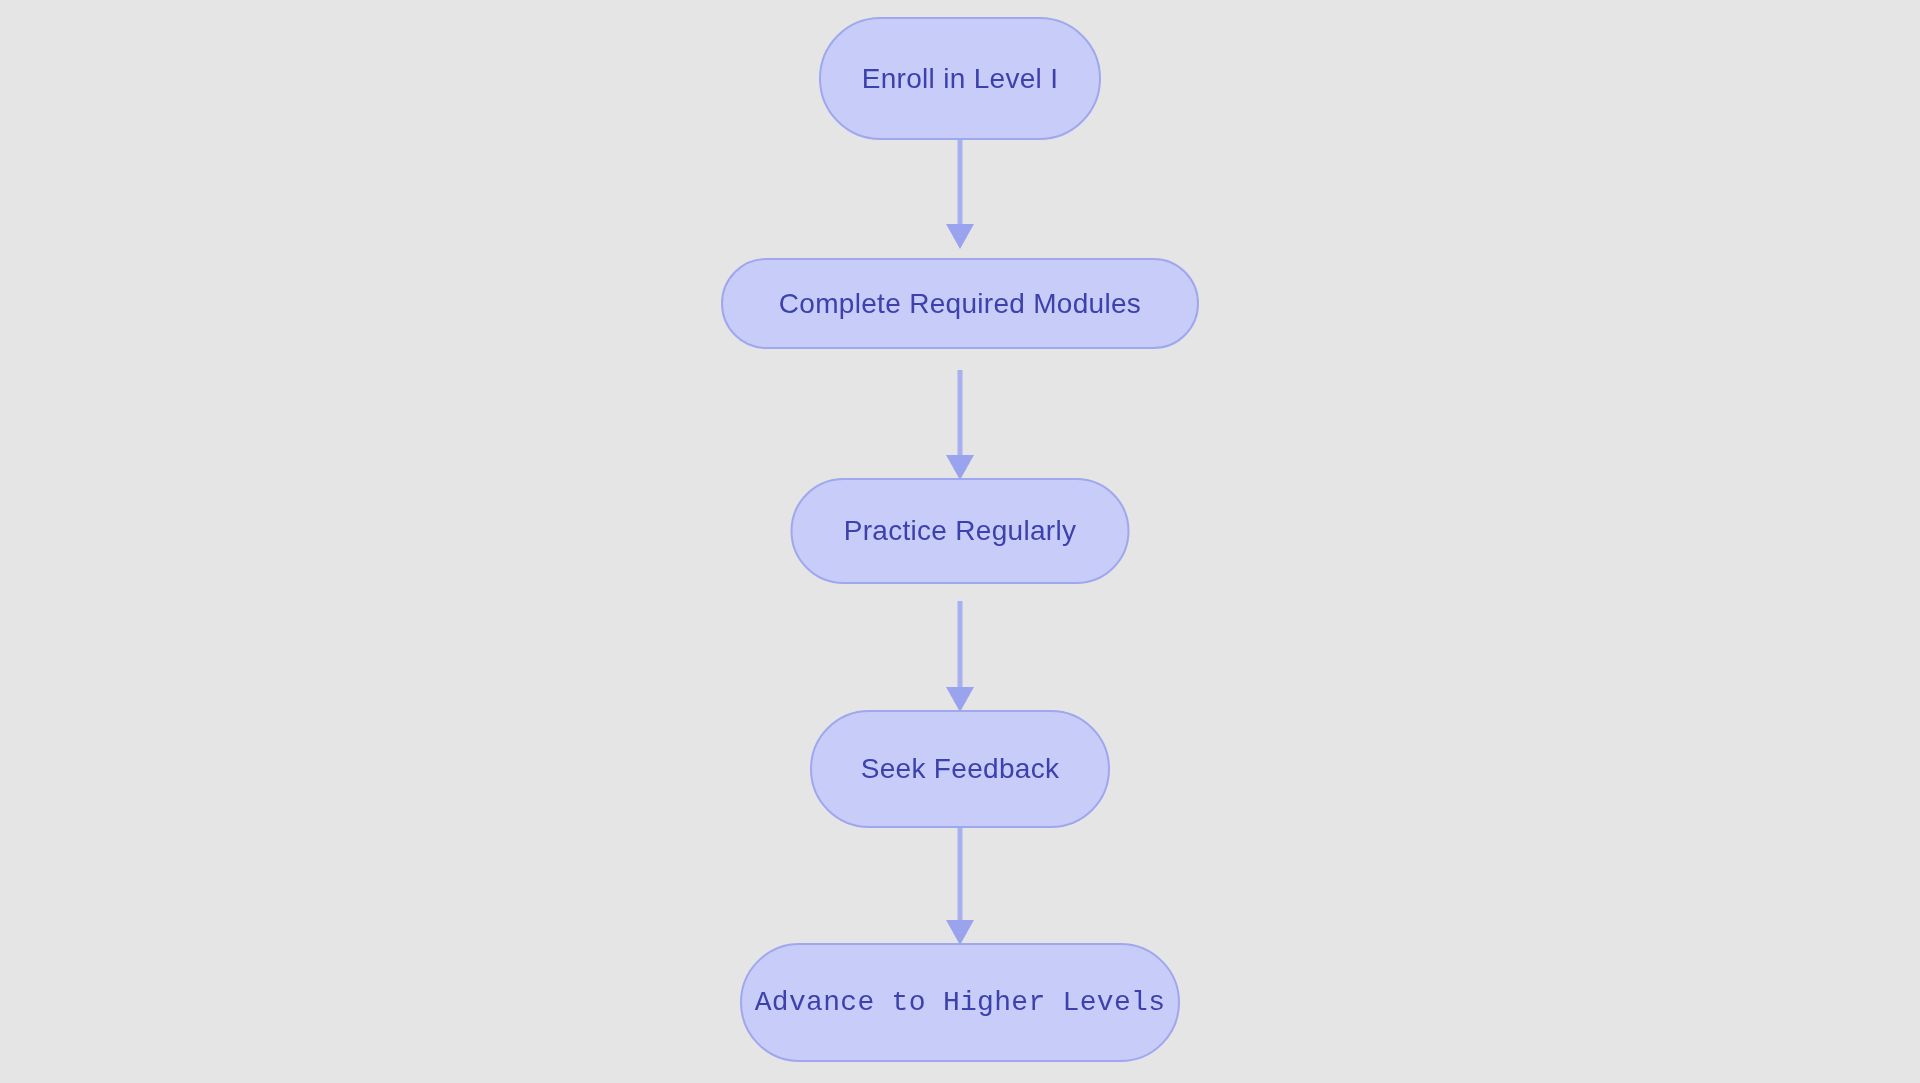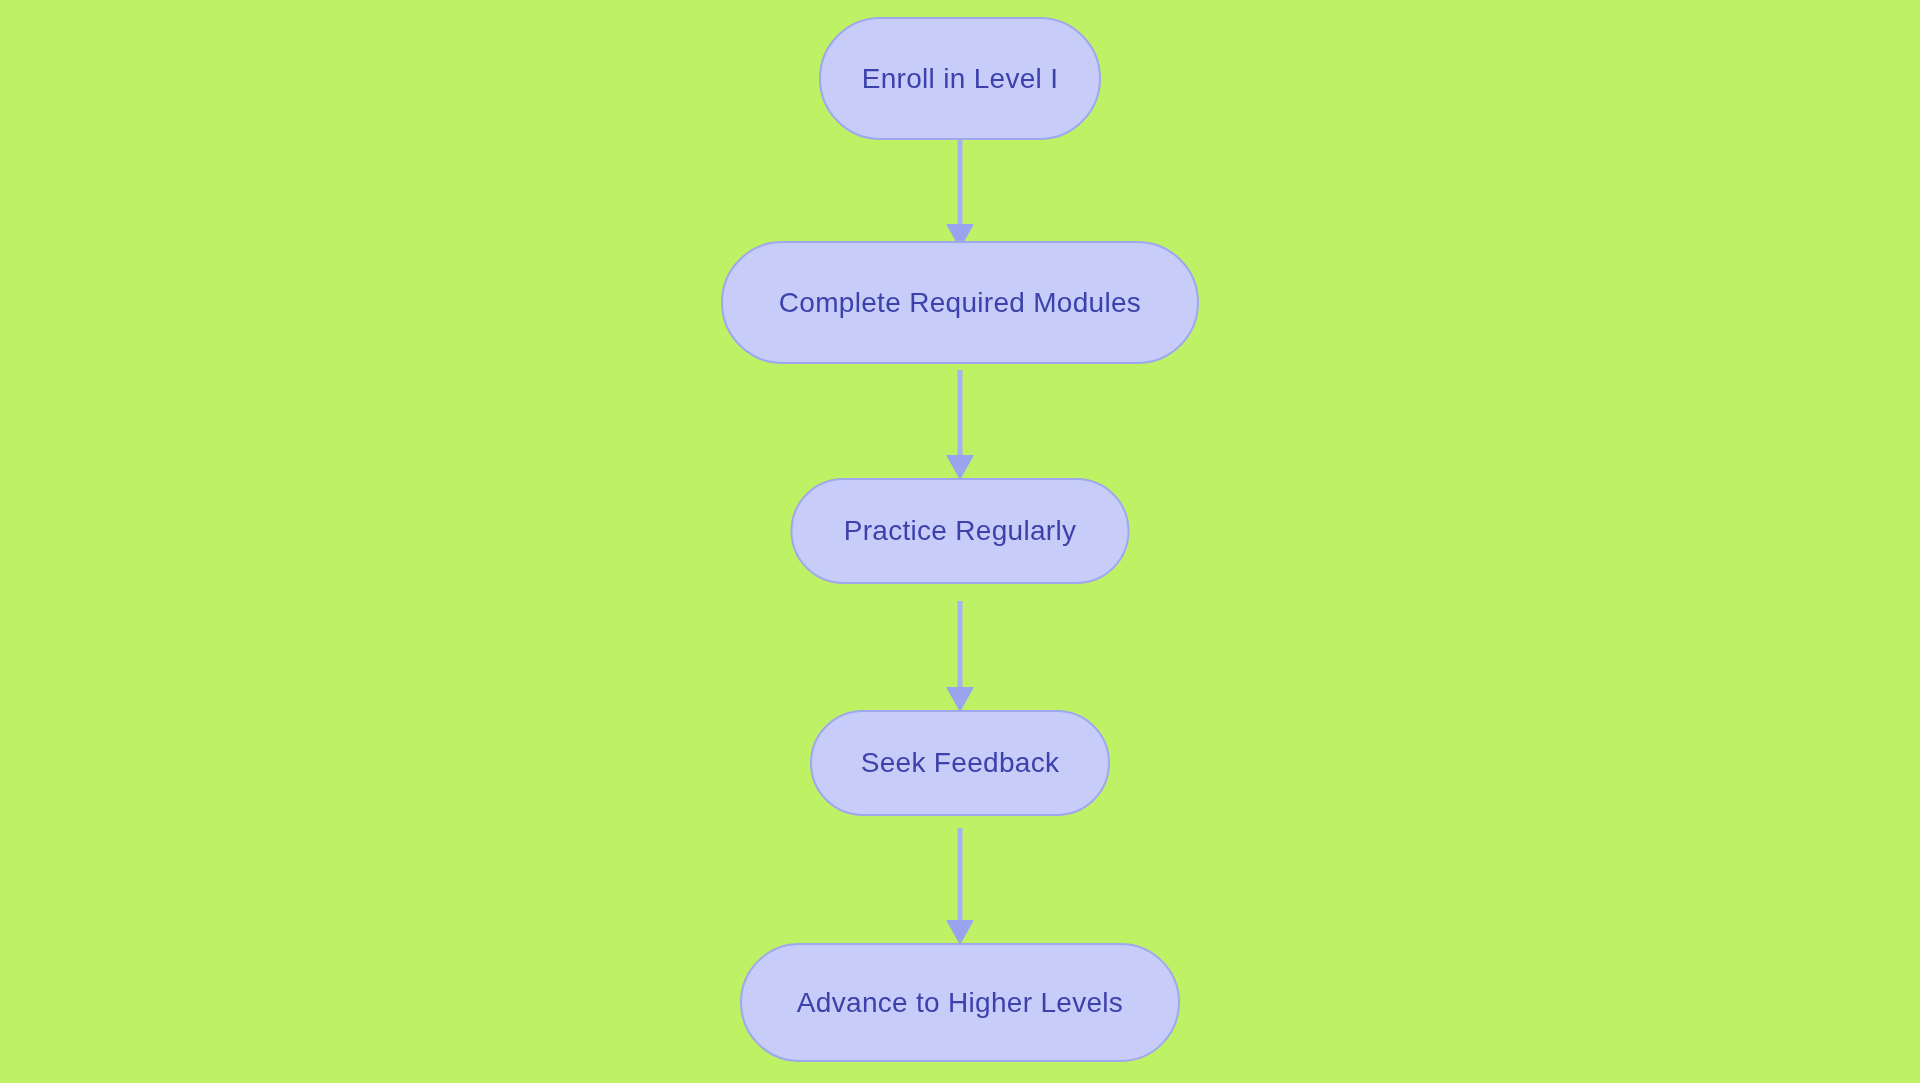--- a/index.html
+++ b/index.html
@@ -5,45 +5,45 @@
   html, body {
     margin: 0;
     padding: 0;
     background: #ffffff;
     font-family: "Liberation Sans", sans-serif;
   }
   .canvas {
     position: relative;
     width: 1920px;
     height: 1083px;
-    background: #bef264;
+    background: #e5e5e5;
     overflow: hidden;
   }
   .flow-node {
     position: absolute;
     left: 50%;
     transform: translateX(-50%);
     box-sizing: border-box;
     background: #c8ccf8;
     border: 2px solid #9fa7ef;
     border-radius: 62px;
     display: flex;
     align-items: center;
     justify-content: center;
     color: #3c41ab;
     font-size: 28px;
     letter-spacing: 0.3px;
     white-space: nowrap;
     text-align: center;
   }
   .node-1 { top: 17px;  width: 282px; height: 123px; }
-  .node-2 { top: 241px; width: 478px; height: 123px; }
+  .node-2 { top: 258px; width: 478px; height: 91px; }
   .node-3 { top: 478px; width: 339px; height: 106px; }
-  .node-4 { top: 710px; width: 300px; height: 106px; }
-  .node-5 { top: 943px; width: 440px; height: 119px; }
+  .node-4 { top: 710px; width: 300px; height: 118px; }
+  .node-5 { top: 943px; width: 440px; height: 119px; font-family: Liberation Mono, monospace; }
 
   .flow-arrow {
     position: absolute;
     left: 50%;
     transform: translateX(-50%);
     width: 30px;
   }
   .arrow-1 { top: 140px; height: 109px; }
   .arrow-2 { top: 370px; height: 110px; }
   .arrow-3 { top: 601px; height: 111px; }

